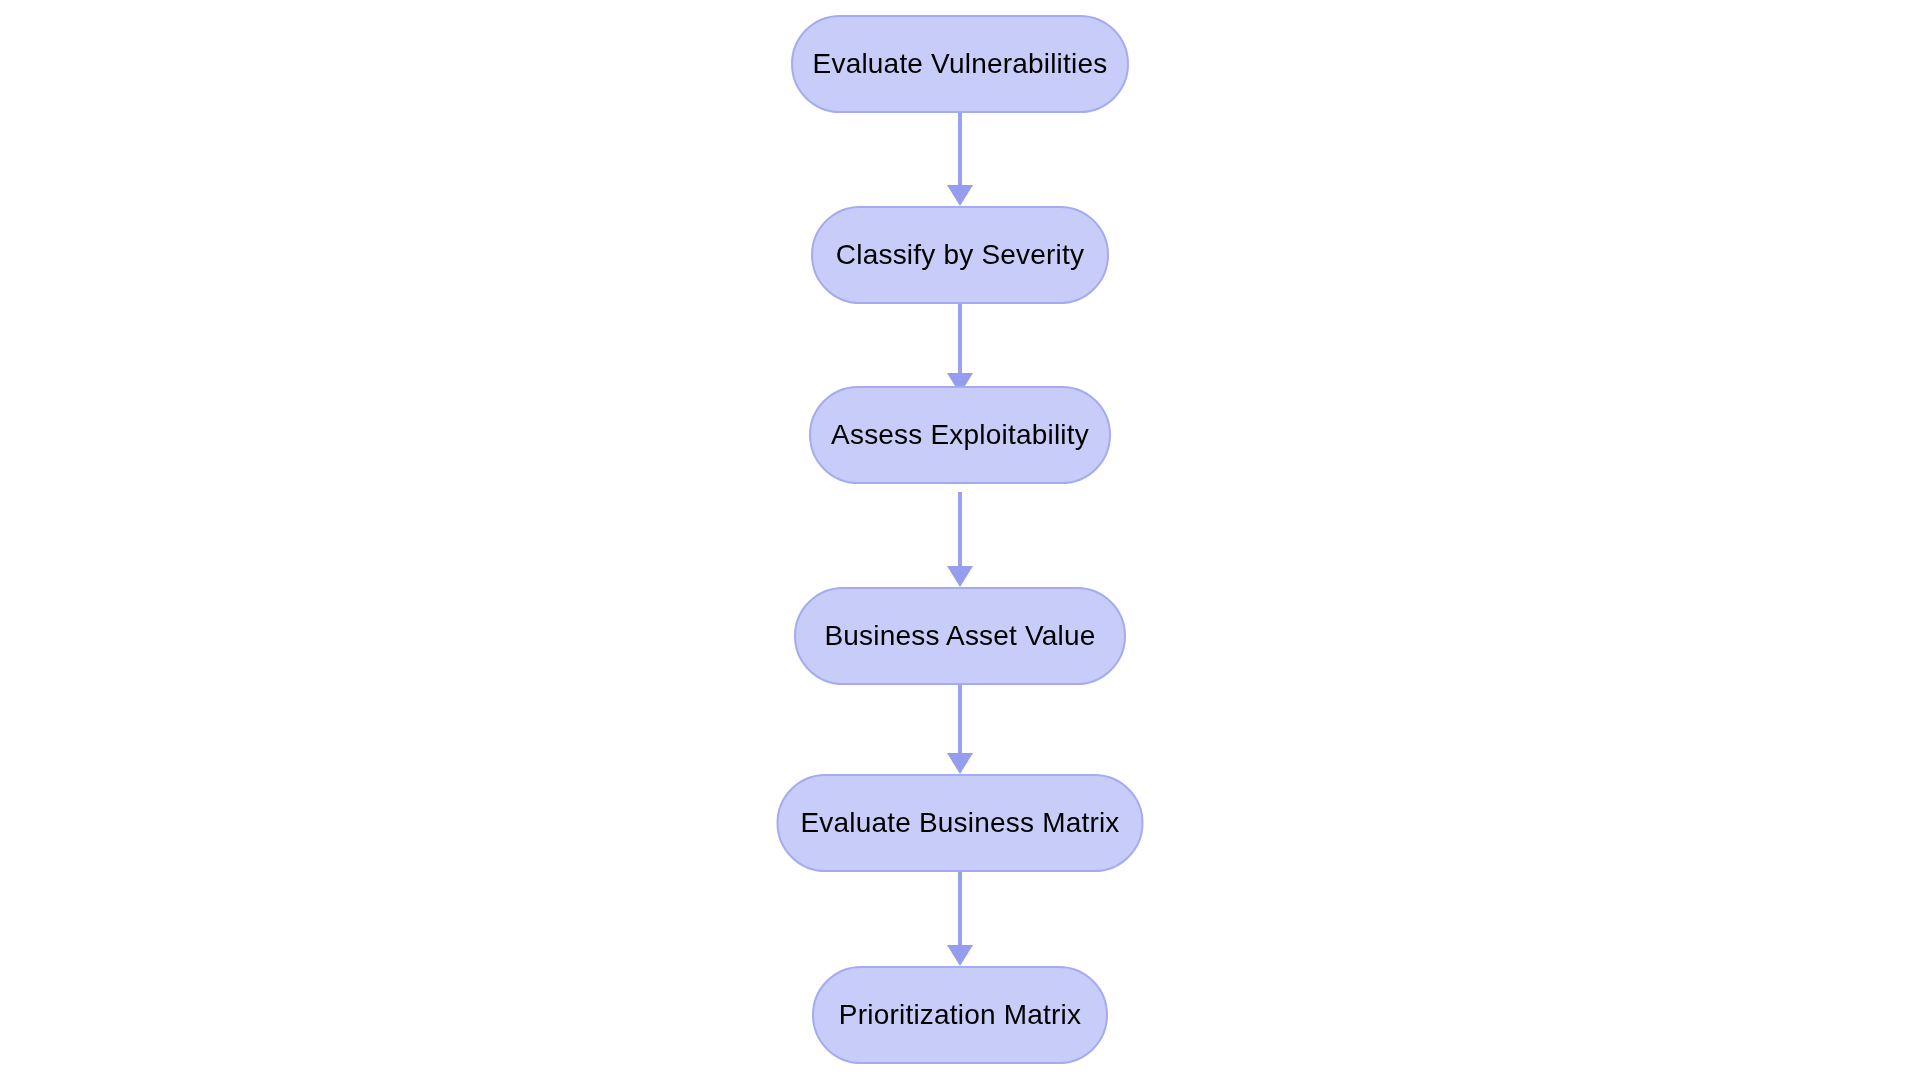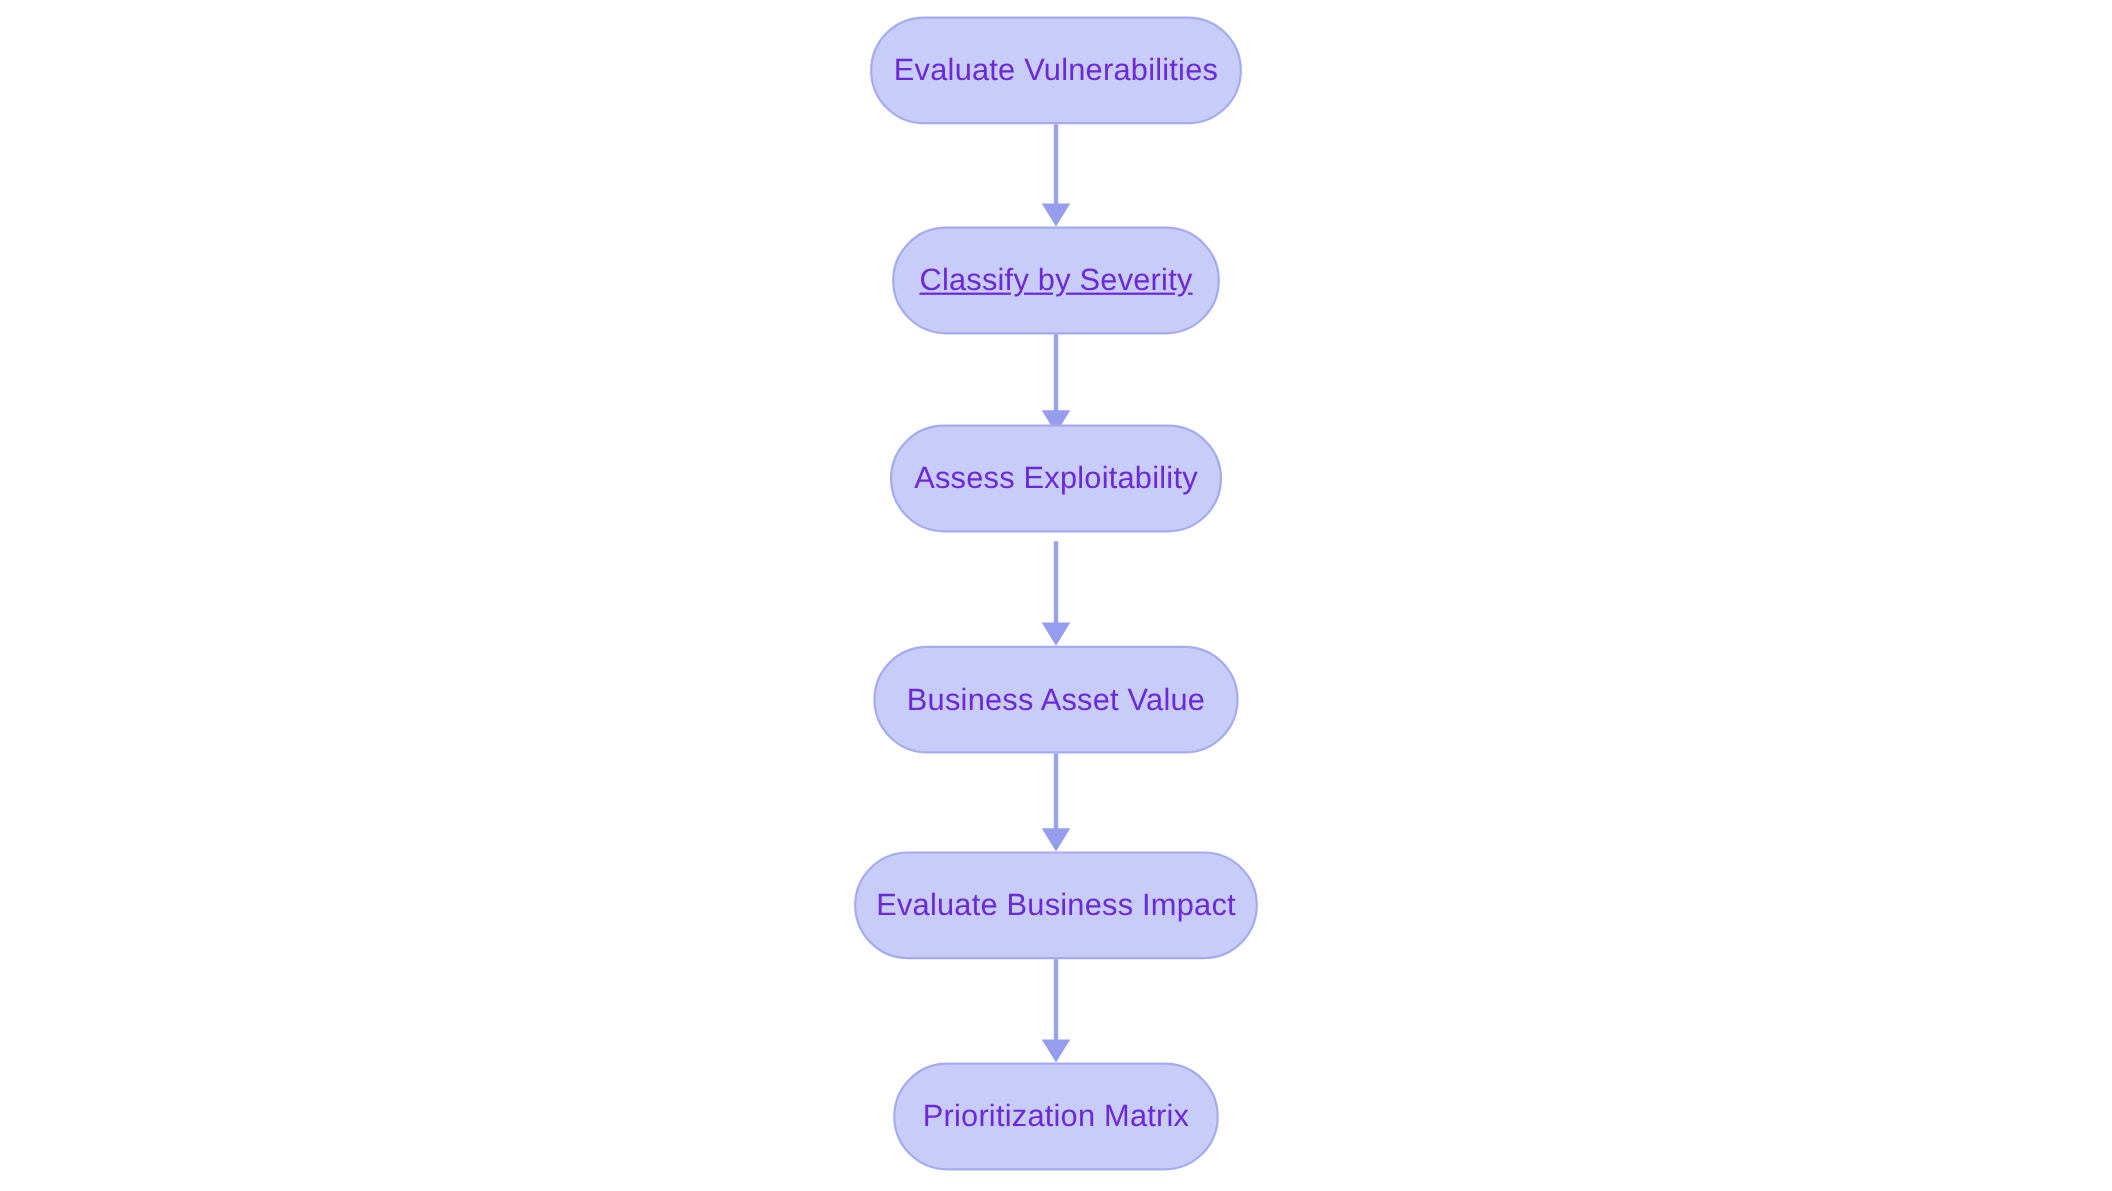--- a/index.html
+++ b/index.html
@@ -20,28 +20,28 @@
     left: 50%;
     transform: translateX(-50%);
     height: 98px;
     box-sizing: border-box;
     background: #c8ccf8;
     border: 2px solid #a5abf0;
     border-radius: 49px;
     display: flex;
     align-items: center;
     justify-content: center;
-    color: #6d28d9;
+    color: #000000;
     font-size: 28px;
     font-weight: 400;
     letter-spacing: 0.2px;
     white-space: nowrap;
   }
   .n1 { top: 15px;  width: 338px; }
-  .n2 { top: 206px; width: 298px; text-decoration: underline; }
+  .n2 { top: 206px; width: 298px; }
   .n3 { top: 386px; width: 302px; }
   .n4 { top: 587px; width: 332px; }
   .n5 { top: 774px; width: 367px; }
   .n6 { top: 966px; width: 296px; align-items: center; }
 
   .arrow {
     position: absolute;
     left: 50%;
     transform: translateX(-50%);
     width: 26px;
@@ -108,21 +108,21 @@
   <div class="node n4">
     <span class="node-label">Business Asset Value</span>
   </div>
 
   <div class="arrow a4">
     <span class="shaft"></span>
     <span class="head"></span>
   </div>
 
   <div class="node n5">
-    <span class="node-label">Evaluate Business Impact</span>
+    <span class="node-label">Evaluate Business Matrix</span>
   </div>
 
   <div class="arrow a5">
     <span class="shaft"></span>
     <span class="head"></span>
   </div>
 
   <div class="node n6">
     <span class="node-label">Prioritization Matrix</span>
   </div>

